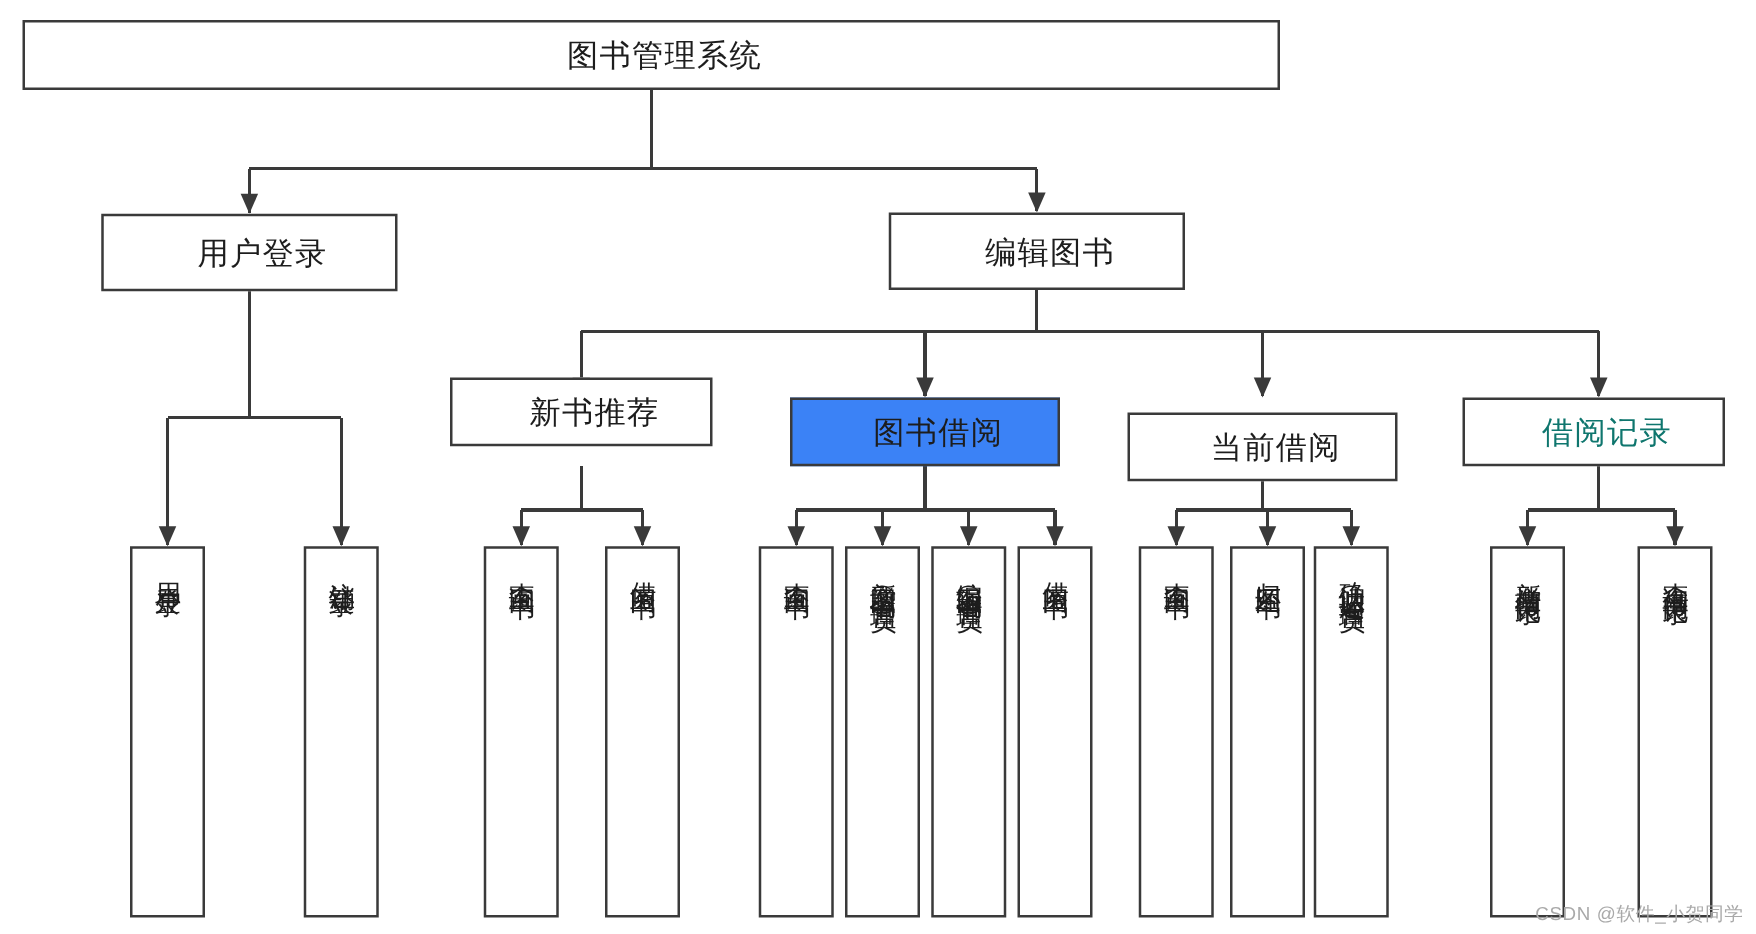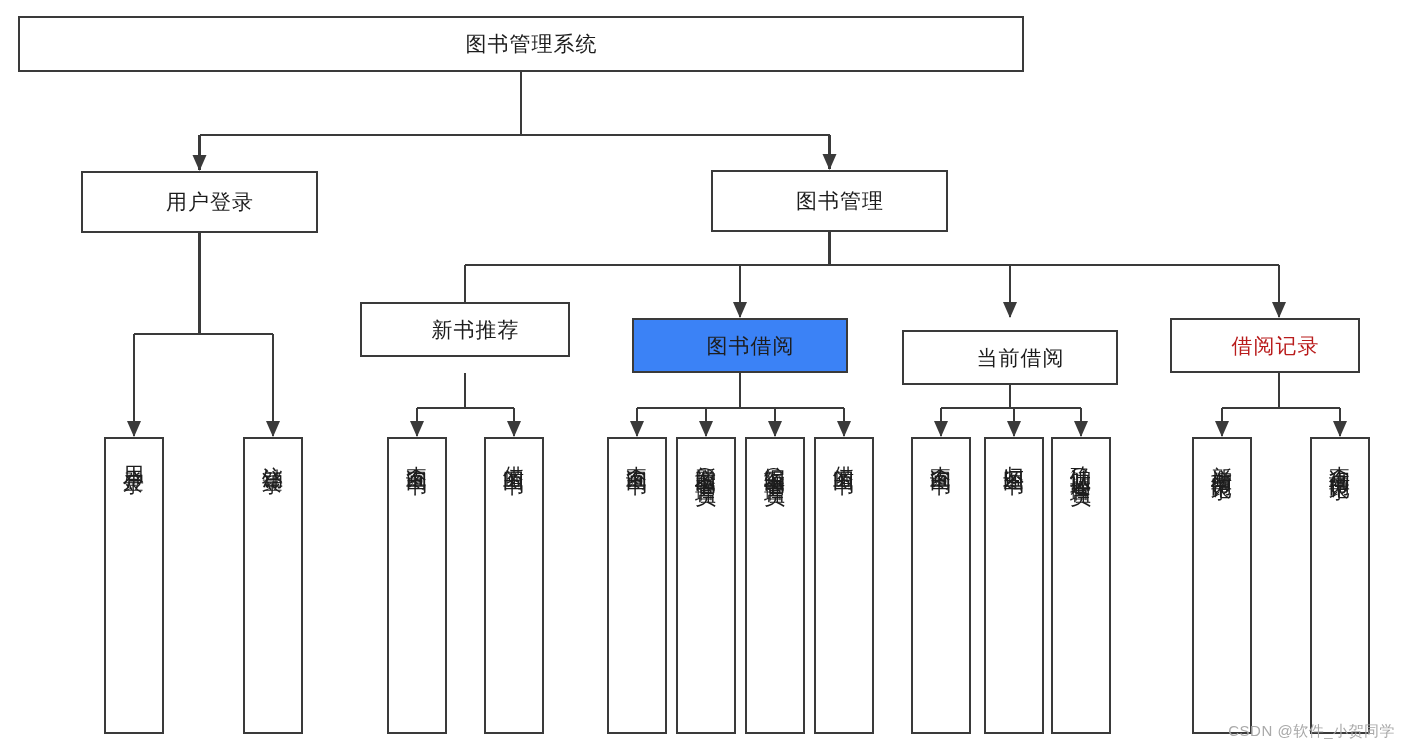--- a/index.html
+++ b/index.html
@@ -29,21 +29,21 @@
     position: absolute;
     box-sizing: border-box;
     background: #ffffff;
     border: 2px solid #3a3a3a;
     display: flex;
     align-items: center;
     justify-content: center;
     color: #1d1d1d;
   }
   .node.horiz {
-    font-size: 21px;
+    font-size: 25px;
     letter-spacing: 1px;
     padding-left: 21px;
   }
   .node.vert {
     font-size: 21px;
     padding-top: 10px;
     align-items: flex-start;
     justify-content: center;
   }
   .node.vert .vtext {
@@ -123,32 +123,32 @@
       <path d="M1333,421 L1347,421 L1340,437 Z" fill="#3a3a3a"></path>
     </svg>
   <div id="nodes">
       <div class="node horiz" style="left: 18px; top: 16px; width: 1006px; height: 56px; border-color: rgb(58, 58, 58); background: rgb(255, 255, 255); color: rgb(29, 29, 29);">
         <span>图书管理系统</span>
       </div>
       <div class="node horiz" style="left: 81px; top: 171px; width: 237px; height: 62px; border-color: rgb(58, 58, 58); background: rgb(255, 255, 255); color: rgb(29, 29, 29);">
         <span>用户登录</span>
       </div>
       <div class="node horiz" style="left: 711px; top: 170px; width: 237px; height: 62px; border-color: rgb(58, 58, 58); background: rgb(255, 255, 255); color: rgb(29, 29, 29);">
-        <span>图书管理</span>
+        <span>编辑图书</span>
       </div>
       <div class="node horiz" style="left: 360px; top: 302px; width: 210px; height: 55px; border-color: rgb(58, 58, 58); background: rgb(255, 255, 255); color: rgb(29, 29, 29);">
         <span>新书推荐</span>
       </div>
       <div class="node horiz" style="left: 632px; top: 318px; width: 216px; height: 55px; border-color: rgb(58, 58, 58); background: #3b82f6; color: rgb(29, 29, 29);">
         <span>图书借阅</span>
       </div>
       <div class="node horiz" style="left: 902px; top: 318px; width: 216px; height: 55px; border-color: rgb(58, 58, 58); background: rgb(255, 255, 255); color: rgb(29, 29, 29); margin-top: 12px;">
         <span>当前借阅</span>
       </div>
-      <div class="node horiz" style="left: 1170px; top: 318px; width: 190px; height: 55px; border-color: rgb(58, 58, 58); background: rgb(255, 255, 255); color: #b91c1c;">
+      <div class="node horiz" style="left: 1170px; top: 318px; width: 210px; height: 55px; border-color: rgb(58, 58, 58); background: rgb(255, 255, 255); color: #0f766e;">
         <span>借阅记录</span>
       </div>
       <div class="node vert" style="left: 104px; top: 437px; width: 60px; height: 297px; border-color: rgb(58, 58, 58); background: rgb(255, 255, 255); color: rgb(29, 29, 29);">
         <span class="vtext">用户登录</span>
       </div>
       <div class="node vert" style="left: 243px; top: 437px; width: 60px; height: 297px; border-color: rgb(58, 58, 58); background: rgb(255, 255, 255); color: rgb(29, 29, 29);">
         <span class="vtext">注销登录</span>
       </div>
       <div class="node vert" style="left: 387px; top: 437px; width: 60px; height: 297px; border-color: rgb(58, 58, 58); background: rgb(255, 255, 255); color: rgb(29, 29, 29);">
         <span class="vtext">查询图书</span>

